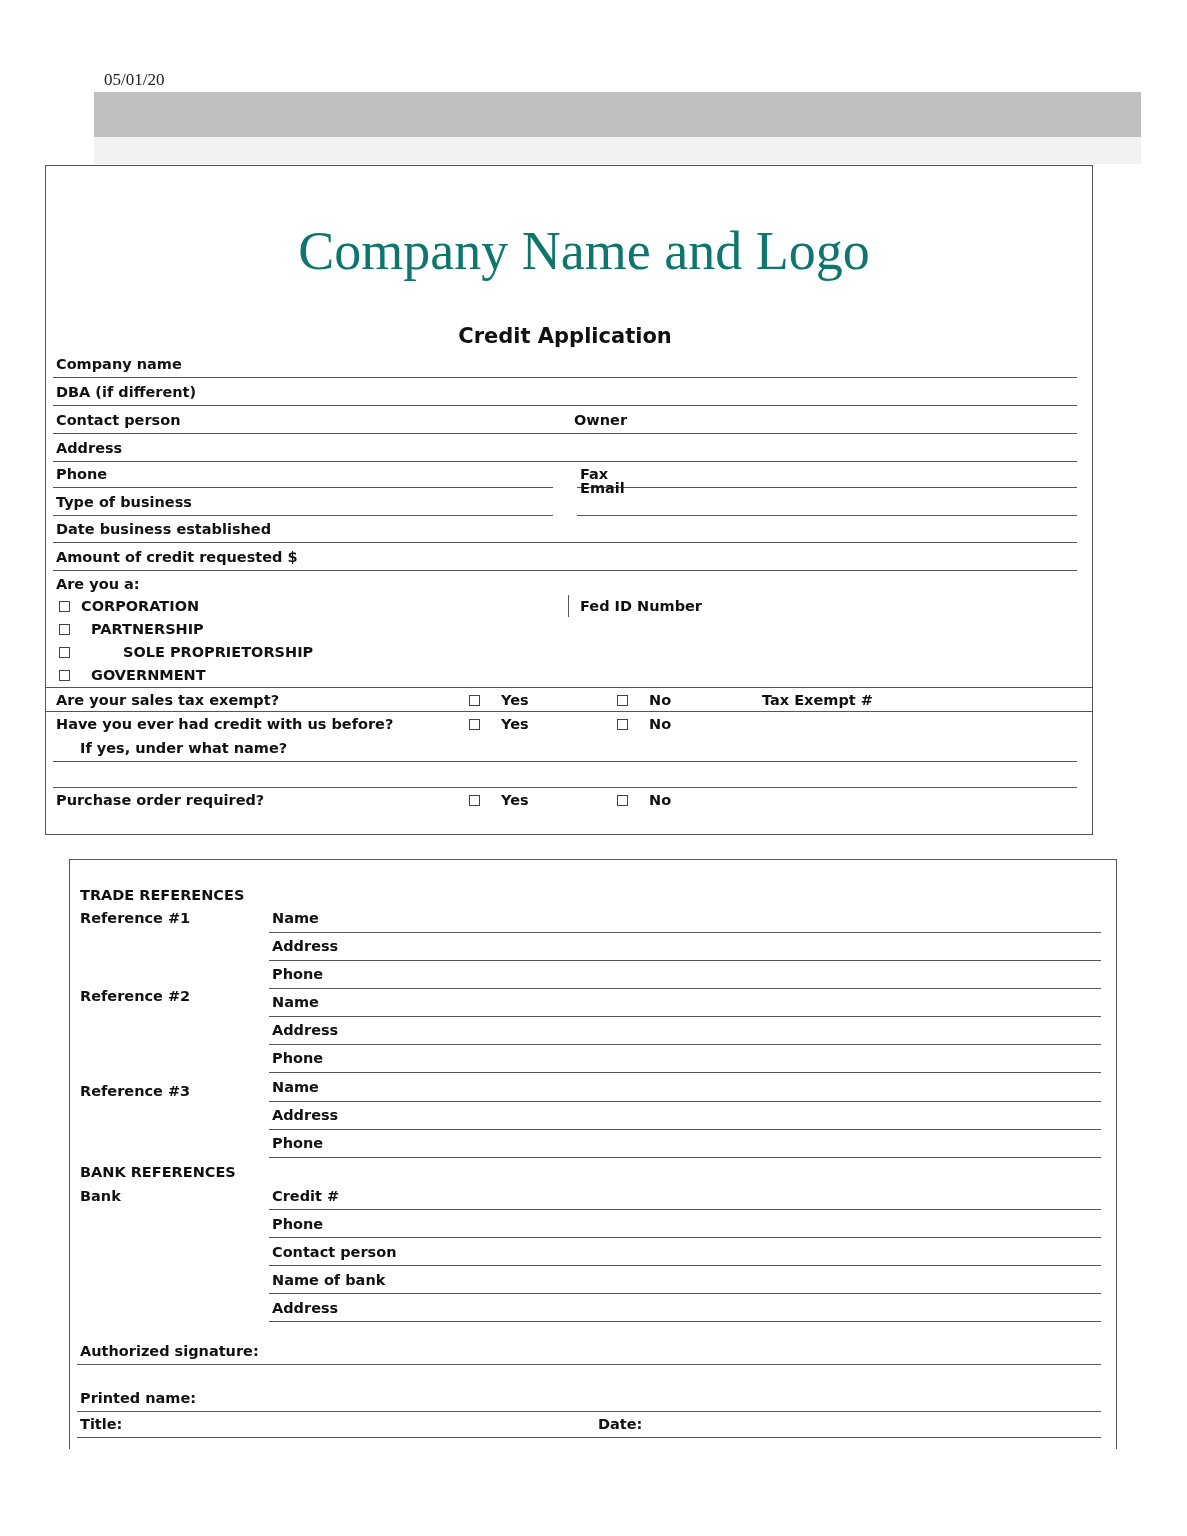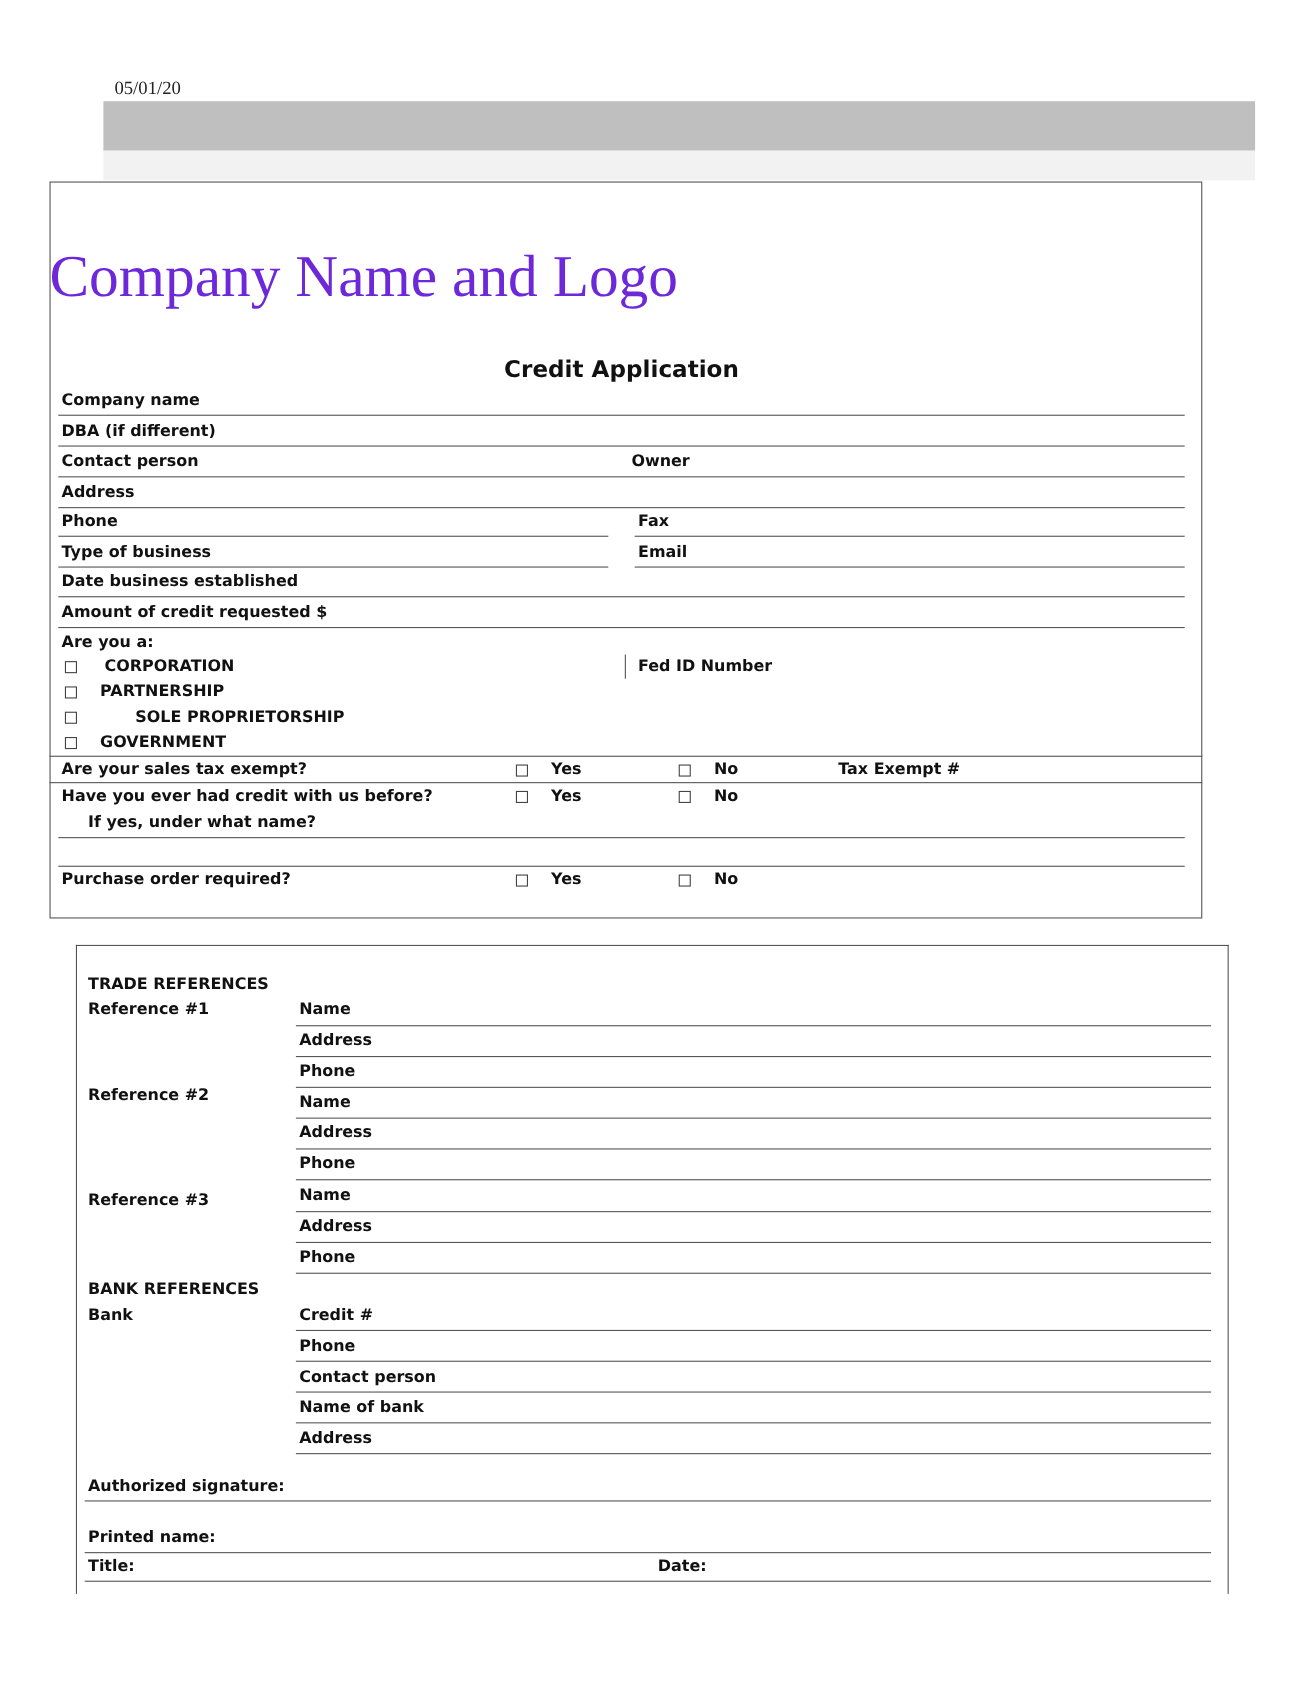--- a/index.html
+++ b/index.html
@@ -5,22 +5,22 @@
   html, body { margin:0; padding:0; background:#fff; }
   body { width:1187px; height:1536px; position:relative; overflow:hidden;
          font-family:"DejaVu Sans", sans-serif; color:#111; }
   .abs { position:absolute; }
   .date { left:104px; top:70px; font-family:"Liberation Serif", serif; font-size:17px; color:#222; }
   .band-dark { left:94px; top:92px; width:1047px; height:45px; background:#bfbfbf; }
   .band-light { left:94px; top:137px; width:1047px; height:27px; background:#f2f2f2; }
   .box { border:1.5px solid #555; box-sizing:border-box; }
   .box1 { left:45px; top:165px; width:1048px; height:670px; }
   .box2 { left:69px; top:859px; width:1048px; height:590px; border-bottom:none; }
-  .company { left:45px; width:1078px; top:220px; text-align:left;
-             font-family:"Liberation Serif", serif; font-size:54px; color:#6d28d9; }
+  .company { left:45px; width:1078px; top:220px; text-align:center;
+             font-family:"Liberation Serif", serif; font-size:54px; color:#0f766e; }
   .title { left:45px; width:1040px; top:324px; text-align:center; font-weight:bold; font-size:21px; }
   .lbl { font-weight:bold; font-size:14.5px; white-space:nowrap; }
   .line { height:0; border-top:1.8px solid #555; }
   .cb { width:11px; height:11px; border:1px solid #444; box-sizing:border-box; background:#fff; }
   .vbar { width:0; border-left:1.5px solid #555; }
 </style>
 </head>
 <body>
 
 <div class="abs date">05/01/20</div>
@@ -43,34 +43,34 @@
 
 <div class="abs lbl" style="left:56px;top:440px;">Address</div>
 <div class="abs line" style="left:53px;top:461px;width:1024px;"></div>
 
 <div class="abs lbl" style="left:56px;top:466px;">Phone</div>
 <div class="abs lbl" style="left:580px;top:466px;">Fax</div>
 <div class="abs line" style="left:53px;top:487px;width:500px;"></div>
 <div class="abs line" style="left:577px;top:487px;width:500px;"></div>
 
 <div class="abs lbl" style="left:56px;top:494px;">Type of business</div>
-<div class="abs lbl" style="left:580px;top:494px;">Email</div>
+<div class="abs lbl" style="left:580px;top:480px;">Email</div>
 <div class="abs line" style="left:53px;top:515px;width:500px;"></div>
 <div class="abs line" style="left:577px;top:515px;width:500px;"></div>
 
 <div class="abs lbl" style="left:56px;top:521px;">Date business established</div>
 <div class="abs line" style="left:53px;top:542px;width:1024px;"></div>
 
 <div class="abs lbl" style="left:56px;top:549px;">Amount of credit requested $</div>
 <div class="abs line" style="left:53px;top:570px;width:1024px;"></div>
 
 <div class="abs lbl" style="left:56px;top:576px;">Are you a:</div>
 
 <div class="abs cb" style="left:59px;top:601px;"></div>
-<div class="abs lbl" style="left:95px;top:598px;">CORPORATION</div>
+<div class="abs lbl" style="left:81px;top:598px;">CORPORATION</div>
 <div class="abs cb" style="left:59px;top:624px;"></div>
 <div class="abs lbl" style="left:91px;top:621px;">PARTNERSHIP</div>
 <div class="abs cb" style="left:59px;top:647px;"></div>
 <div class="abs lbl" style="left:91px;top:644px;margin-left:32px;">SOLE PROPRIETORSHIP</div>
 <div class="abs cb" style="left:59px;top:670px;"></div>
 <div class="abs lbl" style="left:91px;top:667px;">GOVERNMENT</div>
 
 <div class="abs vbar" style="left:568px;top:595px;height:22px;"></div>
 <div class="abs lbl" style="left:580px;top:598px;">Fed ID Number</div>
 

